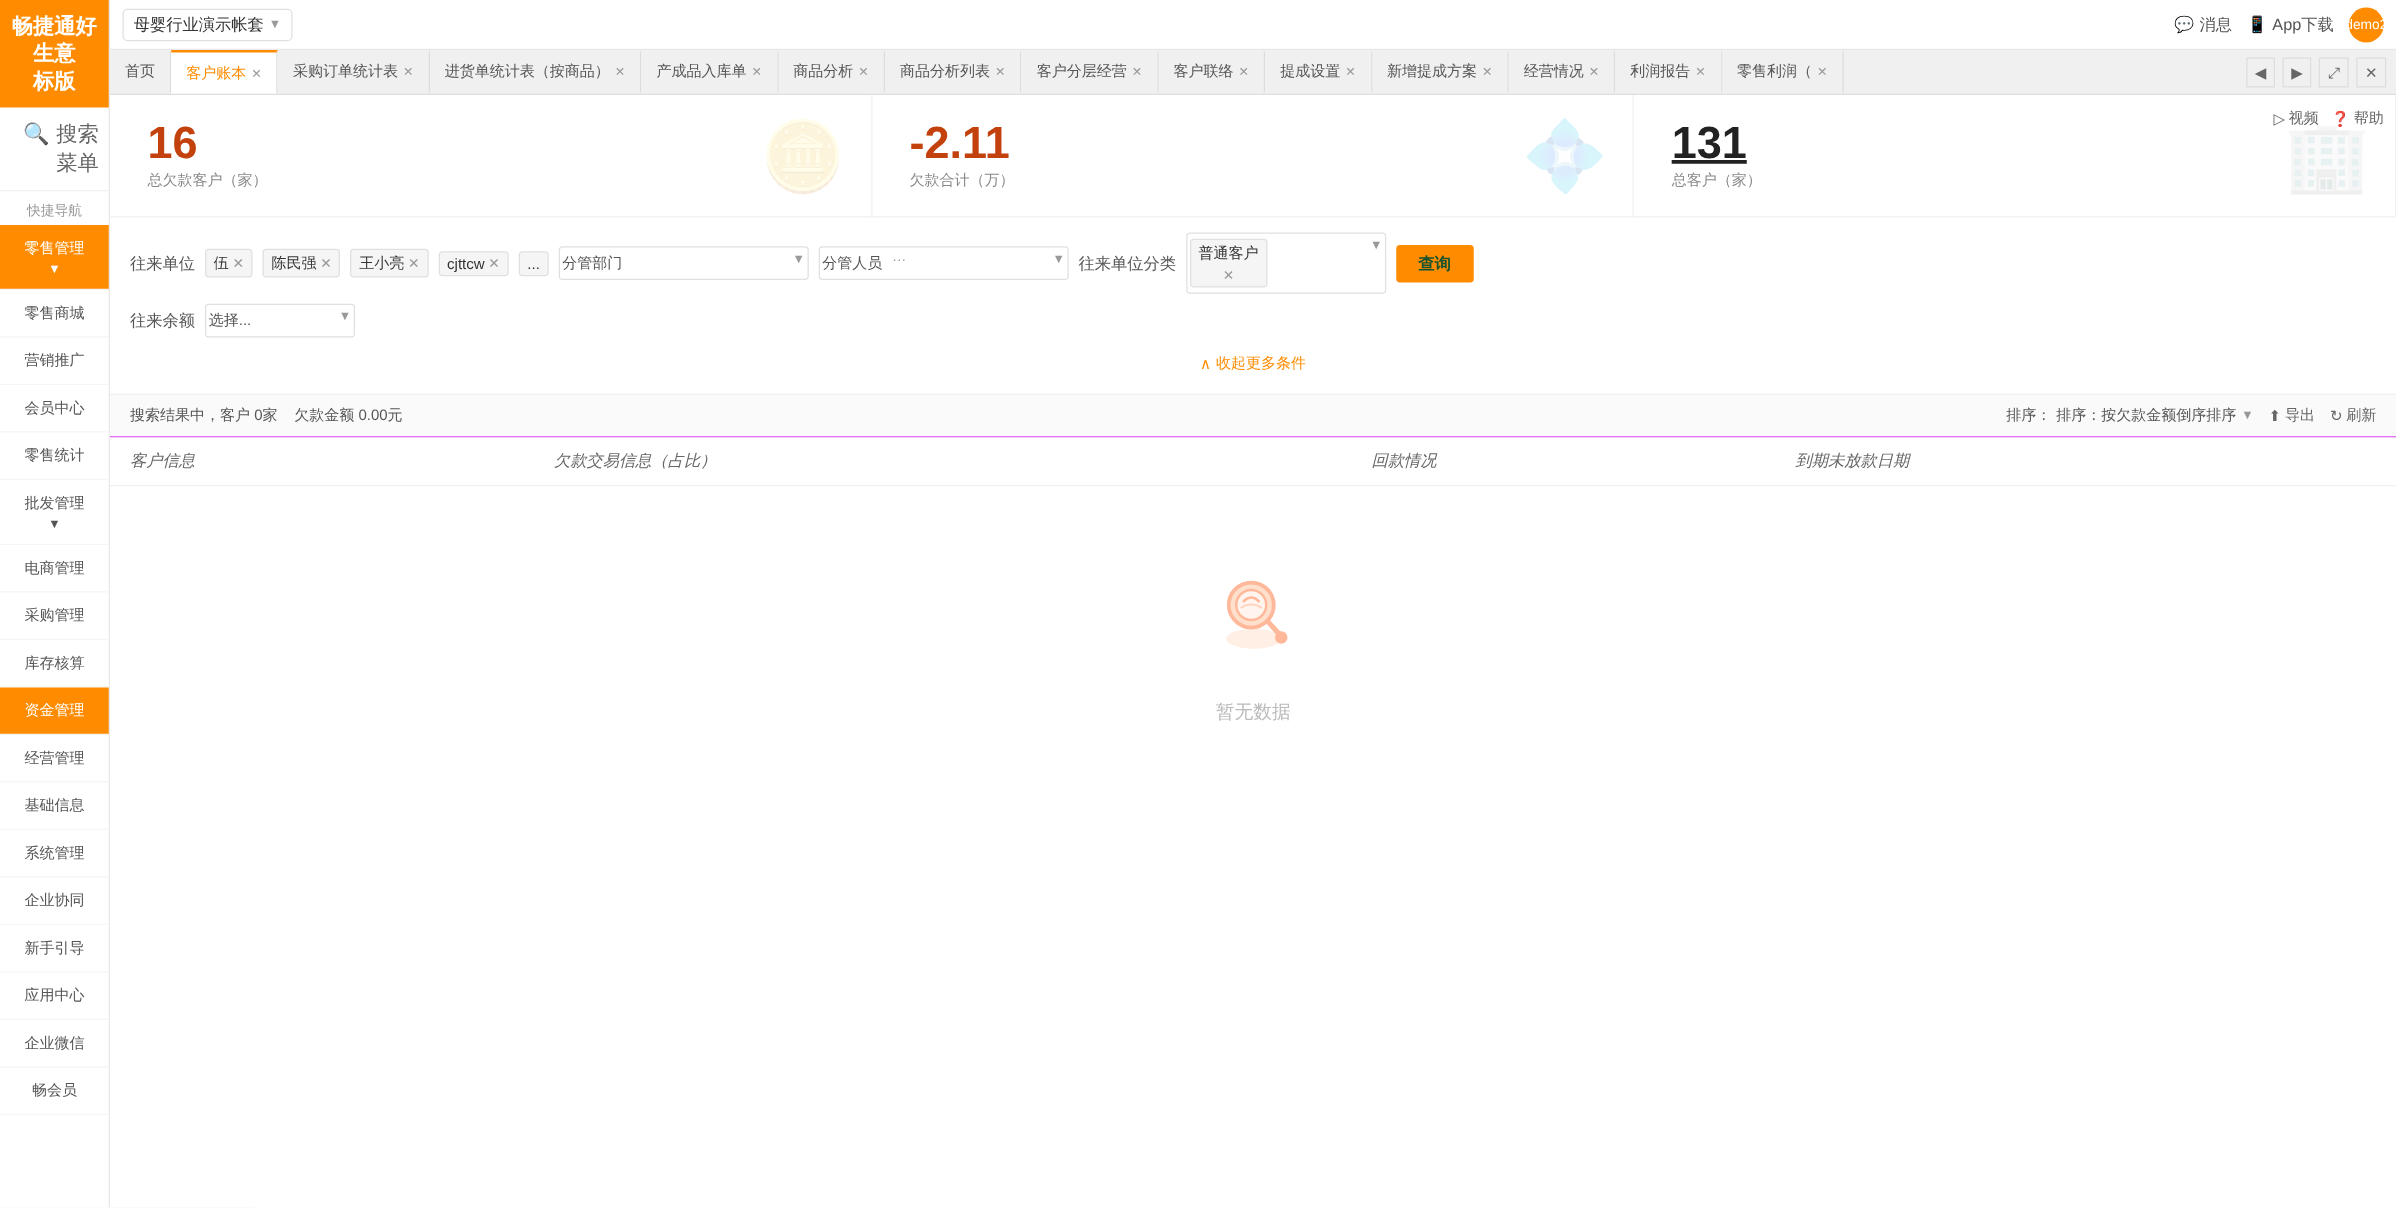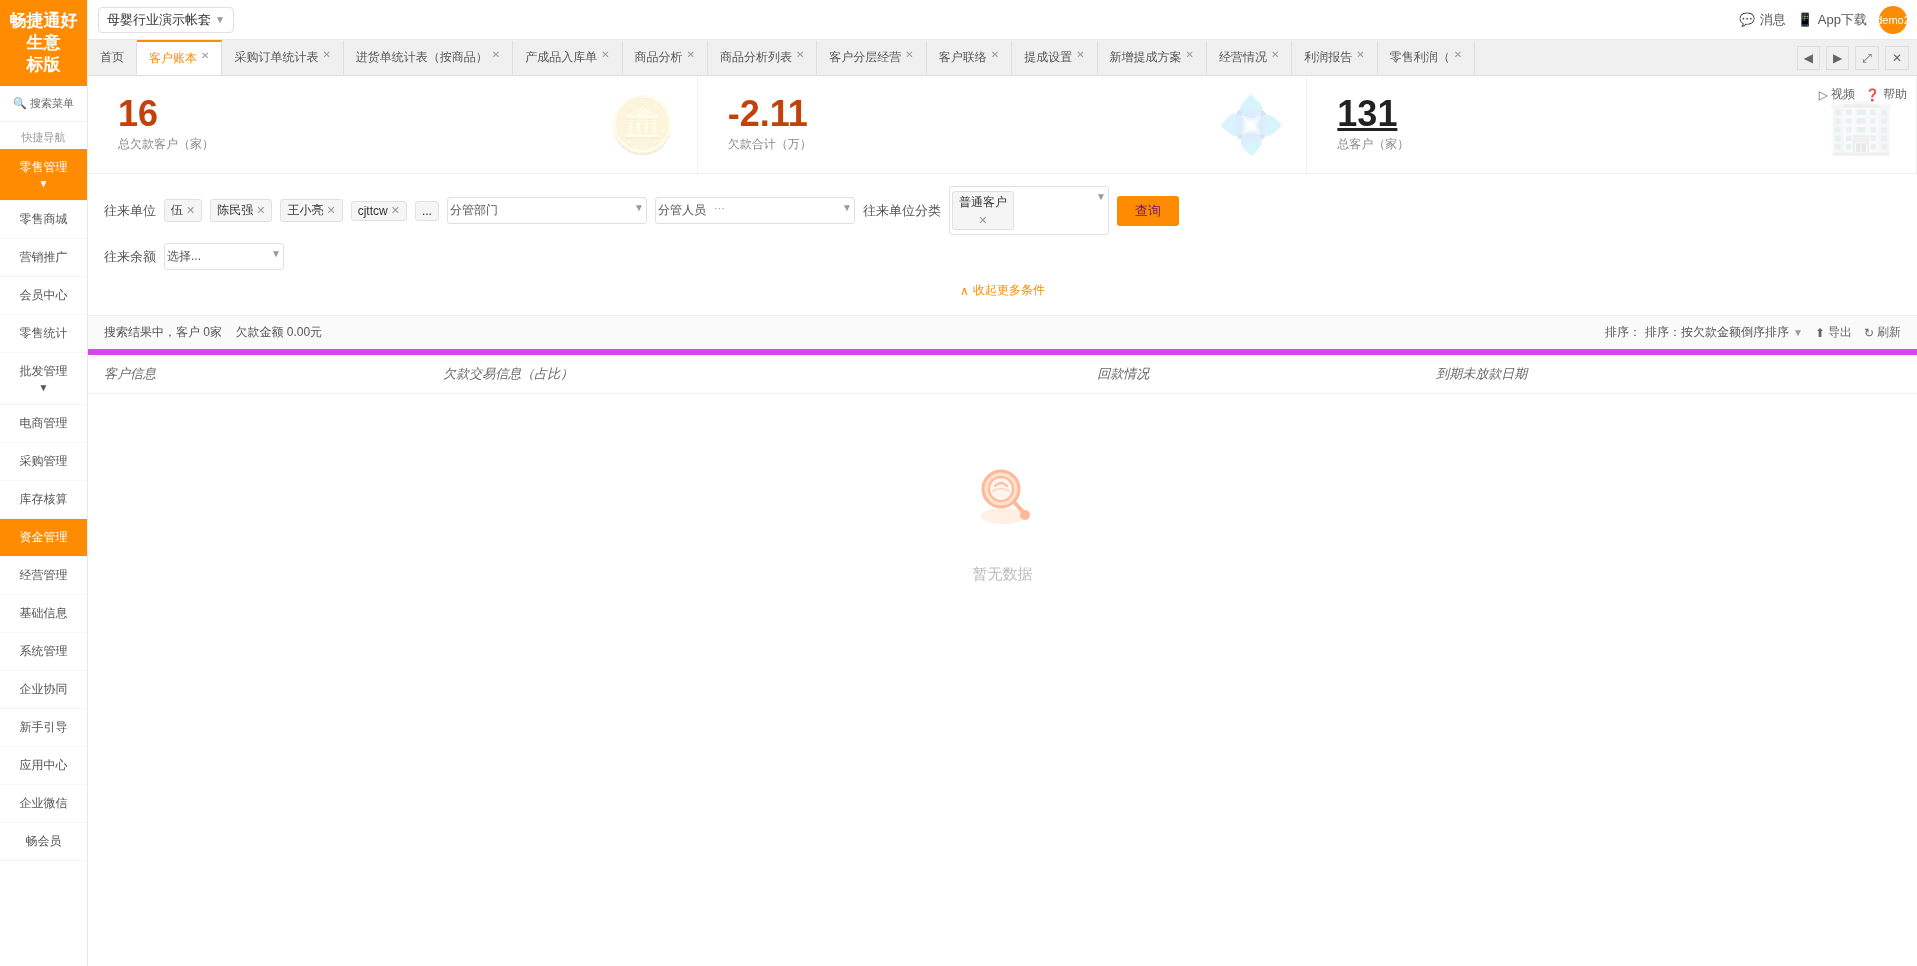--- a/index.html
+++ b/index.html
@@ -2,37 +2,37 @@
 <html><head>
   <meta charset="utf-8">
   <style>
     * { box-sizing: border-box; margin: 0; padding: 0; }
     body { font-family: 'Microsoft YaHei', Arial, sans-serif; font-size: 13px; background: #f5f5f5; display: flex; height: 100vh; overflow: hidden; }
 
     
     .sidebar { width: 88px; background: #fff; display: flex; flex-direction: column; border-right: 1px solid #e8e8e8; flex-shrink: 0; }
     .sidebar-logo { background: #ff8c00; padding: 10px 6px; text-align: center; cursor: pointer; }
     .sidebar-logo-text { color: #fff; font-size: 17px; font-weight: bold; line-height: 1.3; }
-    .sidebar-search { padding: 10px 8px; border-bottom: 1px solid #f0f0f0; text-align: center; cursor: pointer; color: #666; font-size: 11px; }
+    .sidebar-search { padding: 10px 8px; border-bottom: 1px solid #f0f0f0; text-align: right; cursor: pointer; color: #666; font-size: 17px; }
     .sidebar-nav-label { padding: 8px 8px 4px; color: #999; font-size: 11px; text-align: center; cursor: pointer; }
     .sidebar-item { padding: 10px 8px; text-align: center; cursor: pointer; color: #555; font-size: 12px; border-bottom: 1px solid #f5f5f5; }
 
     
     .main-area { flex: 1; display: flex; flex-direction: column; overflow: hidden; }
 
     
     .top-header { background: #fff; border-bottom: 1px solid #e8e8e8; display: flex; align-items: center; justify-content: space-between; padding: 0 10px; height: 40px; flex-shrink: 0; }
     .top-header-left { display: flex; align-items: center; gap: 8px; }
     .tenant-selector { display: flex; align-items: center; gap: 4px; font-size: 13px; color: #333; border: 1px solid #e0e0e0; border-radius: 4px; padding: 3px 8px; cursor: pointer; }
     .top-header-right { display: flex; align-items: center; gap: 12px; font-size: 13px; color: #555; }
     .header-icon-btn { display: flex; align-items: center; gap: 4px; cursor: pointer; color: #555; }
 
     
     .tab-bar { background: #f0f0f0; display: flex; align-items: center; border-bottom: 1px solid #ddd; overflow: hidden; flex-shrink: 0; min-height: 36px; }
-    .tab-item { display: flex; align-items: flex-start; gap: 4px; padding: 8px 12px; font-size: 12px; cursor: pointer; white-space: nowrap; border-right: 1px solid #ddd; background: #f0f0f0; color: #555; }
+    .tab-item { display: flex; align-items: center; gap: 4px; padding: 8px 12px; font-size: 12px; cursor: pointer; white-space: nowrap; border-right: 1px solid #ddd; background: #f0f0f0; color: #555; }
     .tab-item.active { background: #fff; color: #ff8c00; border-top: 2px solid #ff8c00; }
     .tab-item .tab-close { color: #999; font-size: 10px; cursor: pointer; }
     .tab-bar-actions { margin-left: auto; display: flex; align-items: center; gap: 6px; padding: 0 8px; }
 
     
     .content { flex: 1; overflow-y: auto; background: #fff; }
 
     
     .stats-row { display: flex; align-items: stretch; border-bottom: 1px solid #f0f0f0; background: #fff; position: relative; }
     .stat-card { flex: 1; padding: 20px 30px; display: flex; flex-direction: column; align-items: flex-start; justify-content: center; border-right: 1px solid #f0f0f0; position: relative; min-height: 90px; }
@@ -50,37 +50,37 @@
     .filter-area { padding: 12px 16px; background: #fff; border-bottom: 1px solid #f0f0f0; }
     .filter-row { display: flex; align-items: center; gap: 8px; margin-bottom: 8px; flex-wrap: wrap; }
     .filter-label { color: #555; font-size: 13px; white-space: nowrap; }
     .filter-tag { display: inline-flex; align-items: center; gap: 3px; background: #f5f5f5; border: 1px solid #e0e0e0; border-radius: 3px; padding: 2px 6px; font-size: 12px; color: #333; }
     .filter-tag .remove { cursor: pointer; color: #999; font-size: 11px; }
     .filter-select { display: inline-flex; gap: 4px; border: 1px solid #e0e0e0; border-radius: 3px; padding: 4px 2px; font-size: 12px; color: #555; cursor: pointer; background: #fff; min-width: 120px; }
     .filter-select-wide { min-width: 200px; }
     .collapse-btn { display: flex; align-items: center; justify-content: center; gap: 4px; color: #ff8c00; font-size: 12px; cursor: pointer; padding: 4px 0; }
 
     
-    .result-bar { display: flex; justify-content: space-between; padding: 8px 16px; background: #fafafa; border-bottom: 6px solid #d946ef; }
+    .result-bar { display: flex; justify-content: space-between; padding: 8px 16px; background: #fafafa; border-bottom: 1px solid #d946ef; }
     .result-info { font-size: 12px; color: #555; }
     .result-actions { display: flex; align-items: center; gap: 12px; font-size: 12px; color: #666; }
     .result-action { display: flex; align-items: center; gap: 3px; cursor: pointer; }
     .result-sort { display: flex; align-items: center; gap: 4px; font-size: 12px; color: #555; cursor: pointer; }
 
     
     .data-table { width: 100%; border-collapse: collapse; font-style: italic; }
     .data-table th { padding: 10px 16px; text-align: left; background: #fff; color: #666; font-size: 13px; font-weight: normal; border-bottom: 1px solid #f0f0f0; }
 
     
     .empty-state { display: flex; flex-direction: column; align-items: center; justify-content: center; padding: 60px 0; }
     .empty-icon { font-size: 80px; color: #ffccaa; margin-bottom: 12px; }
     .empty-text { color: #bbb; font-size: 15px; }
 
     
-    .query-btn { background: #ff8c00; color: #701a75; border: none; border-radius: 3px; padding: 6px 18px; font-size: 13px; cursor: pointer; white-space: nowrap; }
+    .query-btn { background: #ff8c00; color: #14532d; border: none; border-radius: 3px; padding: 6px 18px; font-size: 13px; cursor: pointer; white-space: nowrap; font-weight: bold; }
 
     .avatar { width: 28px; height: 28px; border-radius: 50%; background: #ff8c00; color: #fff; display: flex; align-items: center; justify-content: center; font-size: 11px; cursor: pointer; }
 
     
     ::-webkit-scrollbar { width: 6px; height: 6px; }
     ::-webkit-scrollbar-track { background: #f5f5f5; }
     ::-webkit-scrollbar-thumb { background: #ccc; border-radius: 3px; }
 
     .tab-scroll-btn { background: none; border: 1px solid #ddd; cursor: pointer; padding: 4px 6px; font-size: 12px; color: #666; }
 

